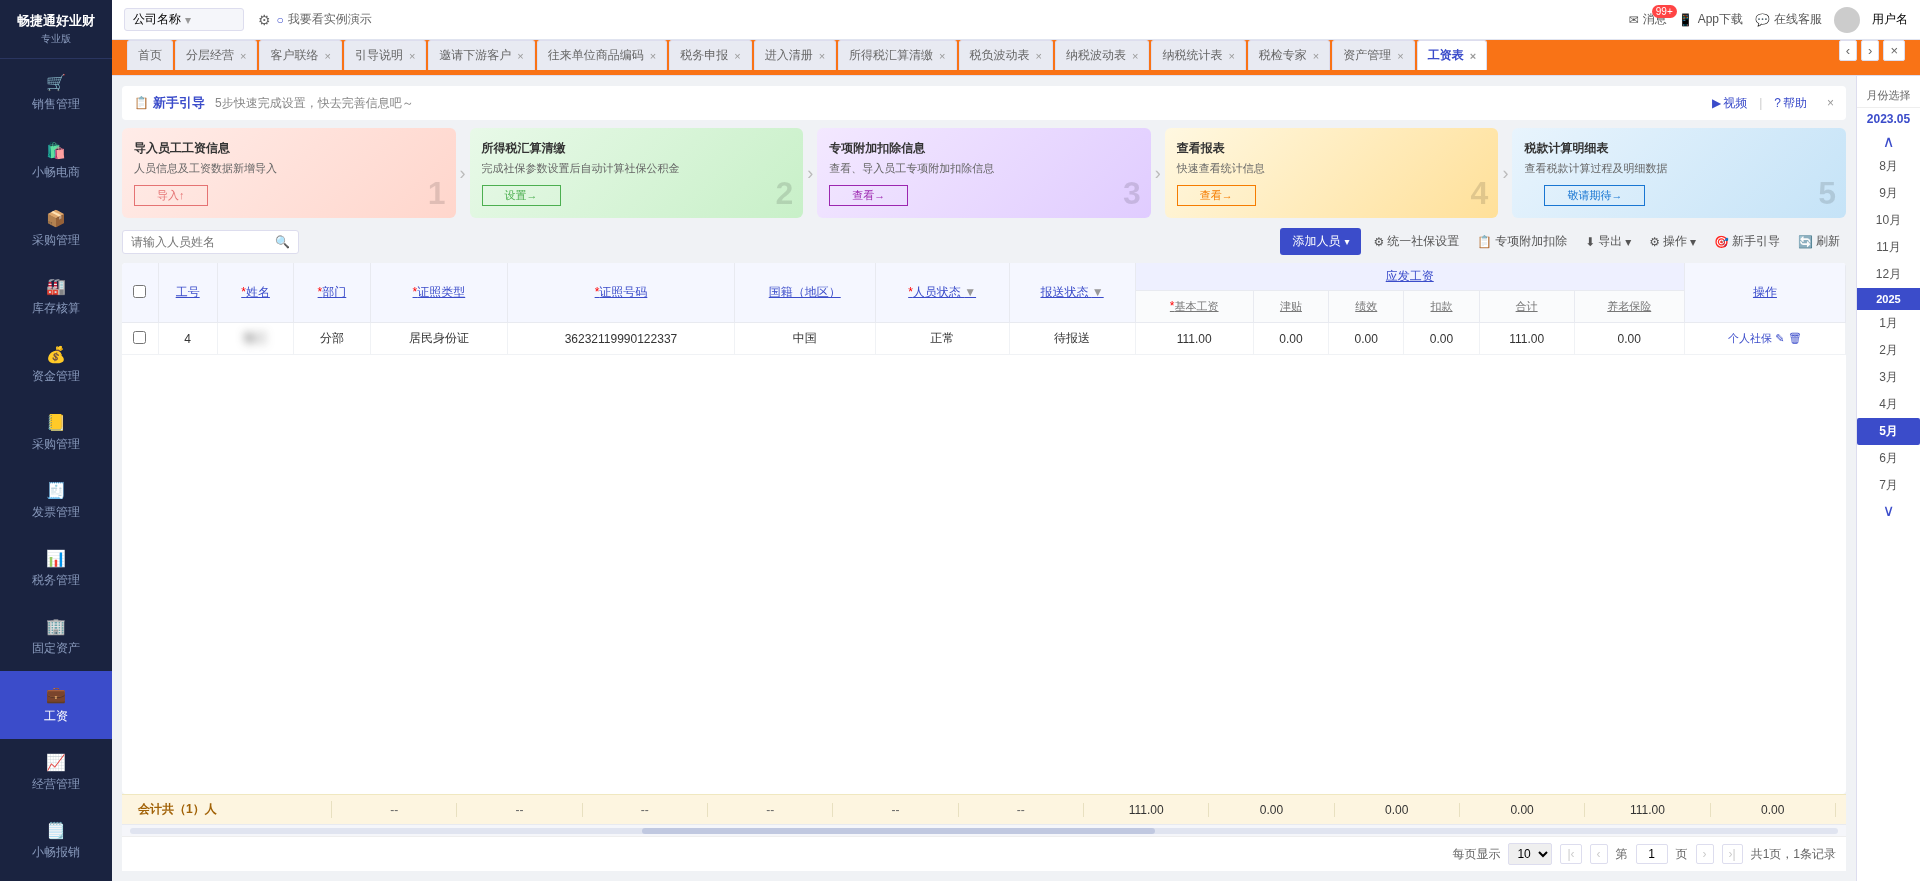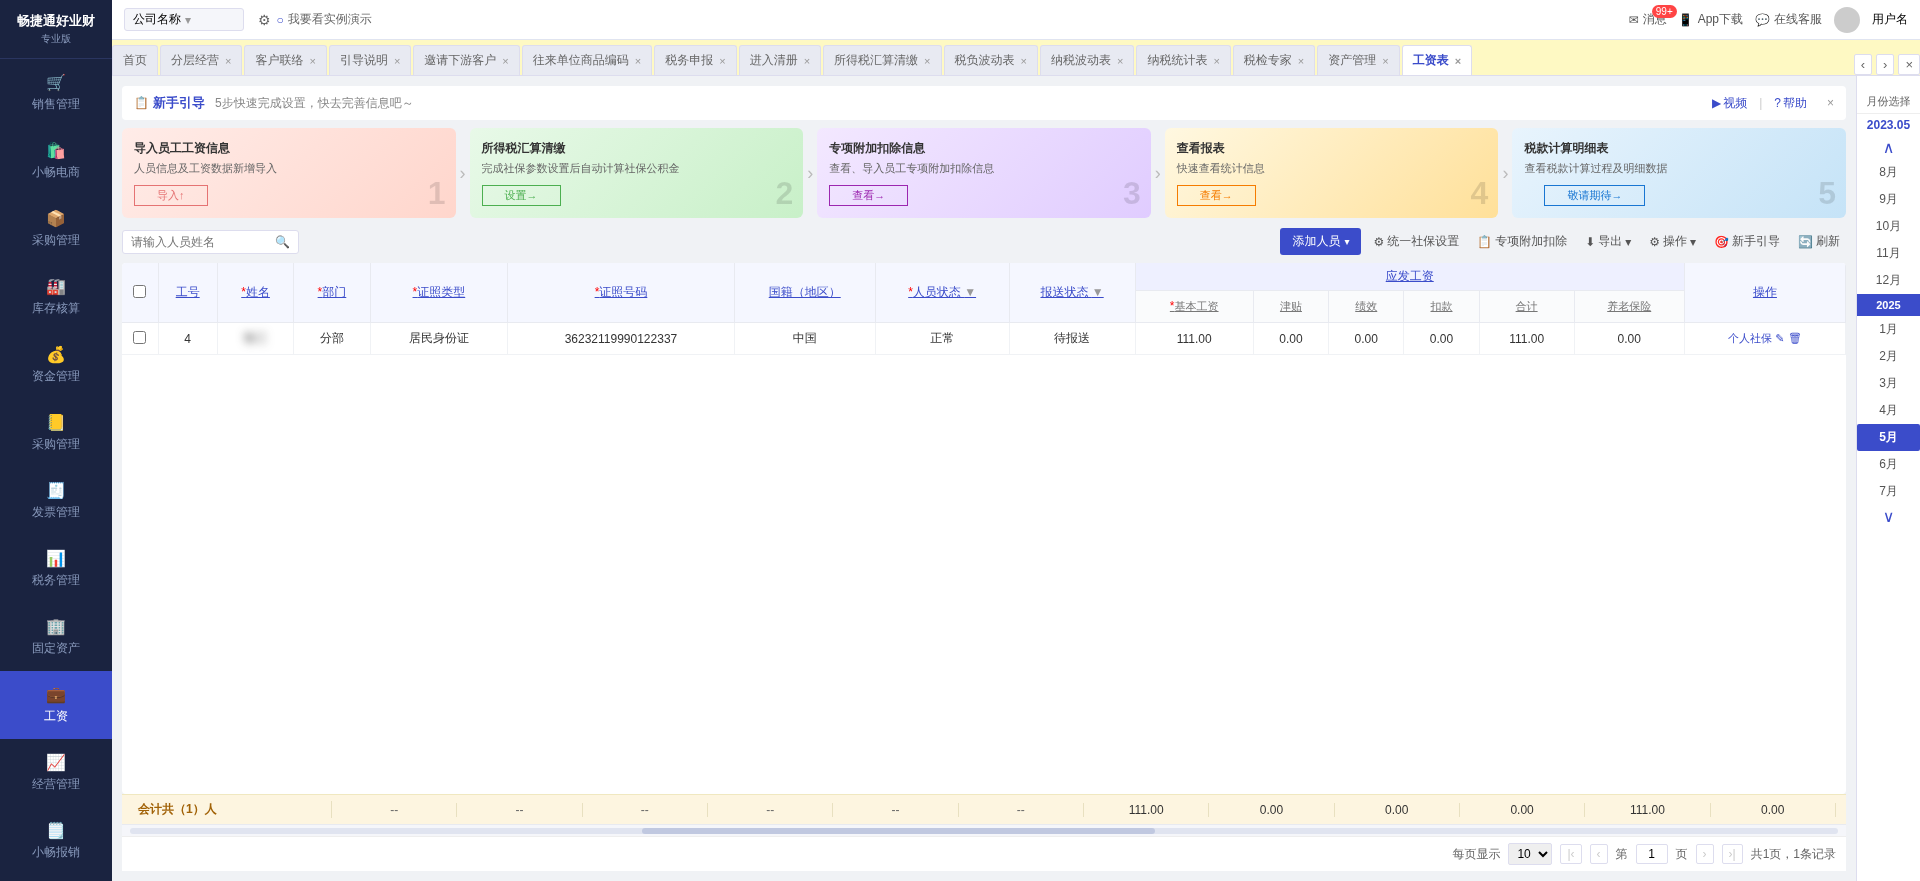--- a/index.html
+++ b/index.html
@@ -25,21 +25,21 @@
     .topbar-icons { display: flex; align-items: center; gap: 8px; margin-left: 8px; }
     .topbar-demo { display: flex; align-items: center; gap: 4px; color: #666; cursor: pointer; font-size: 12px; }
     .topbar-right { margin-left: auto; display: flex; align-items: center; gap: 12px; }
     .topbar-msg { display: flex; align-items: center; gap: 4px; color: #555; cursor: pointer; position: relative; font-size: 12px; }
     .badge-red { background: #ff4444; color: #fff; border-radius: 8px; padding: 1px 4px; font-size: 10px; position: absolute; top: -6px; right: -10px; }
     .topbar-app { display: flex; align-items: center; gap: 4px; color: #555; cursor: pointer; font-size: 12px; }
     .topbar-online { display: flex; align-items: center; gap: 4px; color: #555; cursor: pointer; font-size: 12px; }
     .topbar-avatar { width: 26px; height: 26px; border-radius: 50%; background: #ccc; cursor: pointer; }
 
     
-    .tabbar { height: 36px; background: #fef9c3; display: flex; align-items: flex-end; padding: 0 0; border-bottom: 1px solid #dde; flex-shrink: 0; overflow: hidden; }
+    .tabbar { height: 36px; background: #f97316; display: flex; align-items: flex-start; padding: 0 15px; border-bottom: 1px solid #dde; flex-shrink: 0; overflow: hidden; }
     .tab { display: flex; align-items: center; gap: 4px; padding: 6px 10px; border: 1px solid #dde; border-bottom: none; background: #e8eaf2; color: #666; cursor: pointer; font-size: 12px; border-radius: 3px 3px 0 0; margin-right: 2px; white-space: nowrap; height: 30px; }
     .tab.active { background: #fff; color: #3b4cca; font-weight: bold; }
     .tab-close { color: #999; font-size: 11px; cursor: pointer; margin-left: 2px; }
     .tabbar-nav { display: flex; align-items: center; margin-left: auto; gap: 4px; }
     .tabbar-nav-btn { color: #666; cursor: pointer; padding: 2px 6px; border: 1px solid #dde; border-radius: 2px; background: #fff; font-size: 13px; }
 
     
     .content { flex: 1; display: flex; overflow: hidden; }
 
     
@@ -106,21 +106,21 @@
     .page-btn:disabled { color: #ccc; cursor: default; }
     .page-input { border: 1px solid #dde; border-radius: 2px; width: 32px; text-align: center; padding: 2px; font-size: 12px; }
 
     
     .scrollbar-area { height: 12px; background: #f5f6fa; border-top: 1px solid #e8eaf0; display: flex; align-items: center; padding: 0 8px; flex-shrink: 0; }
     .scrollbar-track { flex: 1; height: 6px; background: #e0e4f0; border-radius: 3px; position: relative; }
     .scrollbar-thumb { position: absolute; left: 30%; width: 30%; height: 100%; background: #c0c8e0; border-radius: 3px; cursor: grab; }
 
     
     .month-panel { width: 64px; background: #fff; border-left: 1px solid #dde; display: flex; flex-direction: column; align-items: center; flex-shrink: 0; padding: 0; }
-    .month-panel-title { font-size: 11px; color: #666; padding: 18px 2px 4px; text-align: center; border-bottom: 1px solid #eee; width: 100%; }
+    .month-panel-title { font-size: 11px; color: #666; padding: 12px 2px 4px; text-align: center; border-bottom: 1px solid #eee; width: 100%; }
     .month-year { font-size: 12px; font-weight: bold; color: #3b4cca; padding: 4px 2px; text-align: center; width: 100%; }
     .month-nav { display: flex; align-items: center; justify-content: center; }
     .month-nav-btn { background: none; border: none; color: #3b4cca; cursor: pointer; font-size: 16px; padding: 2px 4px; }
     .month-list { width: 100%; display: flex; flex-direction: column; }
     .month-item { padding: 5px 0; text-align: center; cursor: pointer; font-size: 12px; color: #555; position: relative; }
     .month-item.active { background: #3b4cca; color: #fff; border-radius: 2px; font-weight: bold; }
     .month-item.year-badge { background: #3b4cca; color: #fff; font-size: 11px; font-weight: bold; }
 
     
     .group-header { background: #f5f7ff; }

